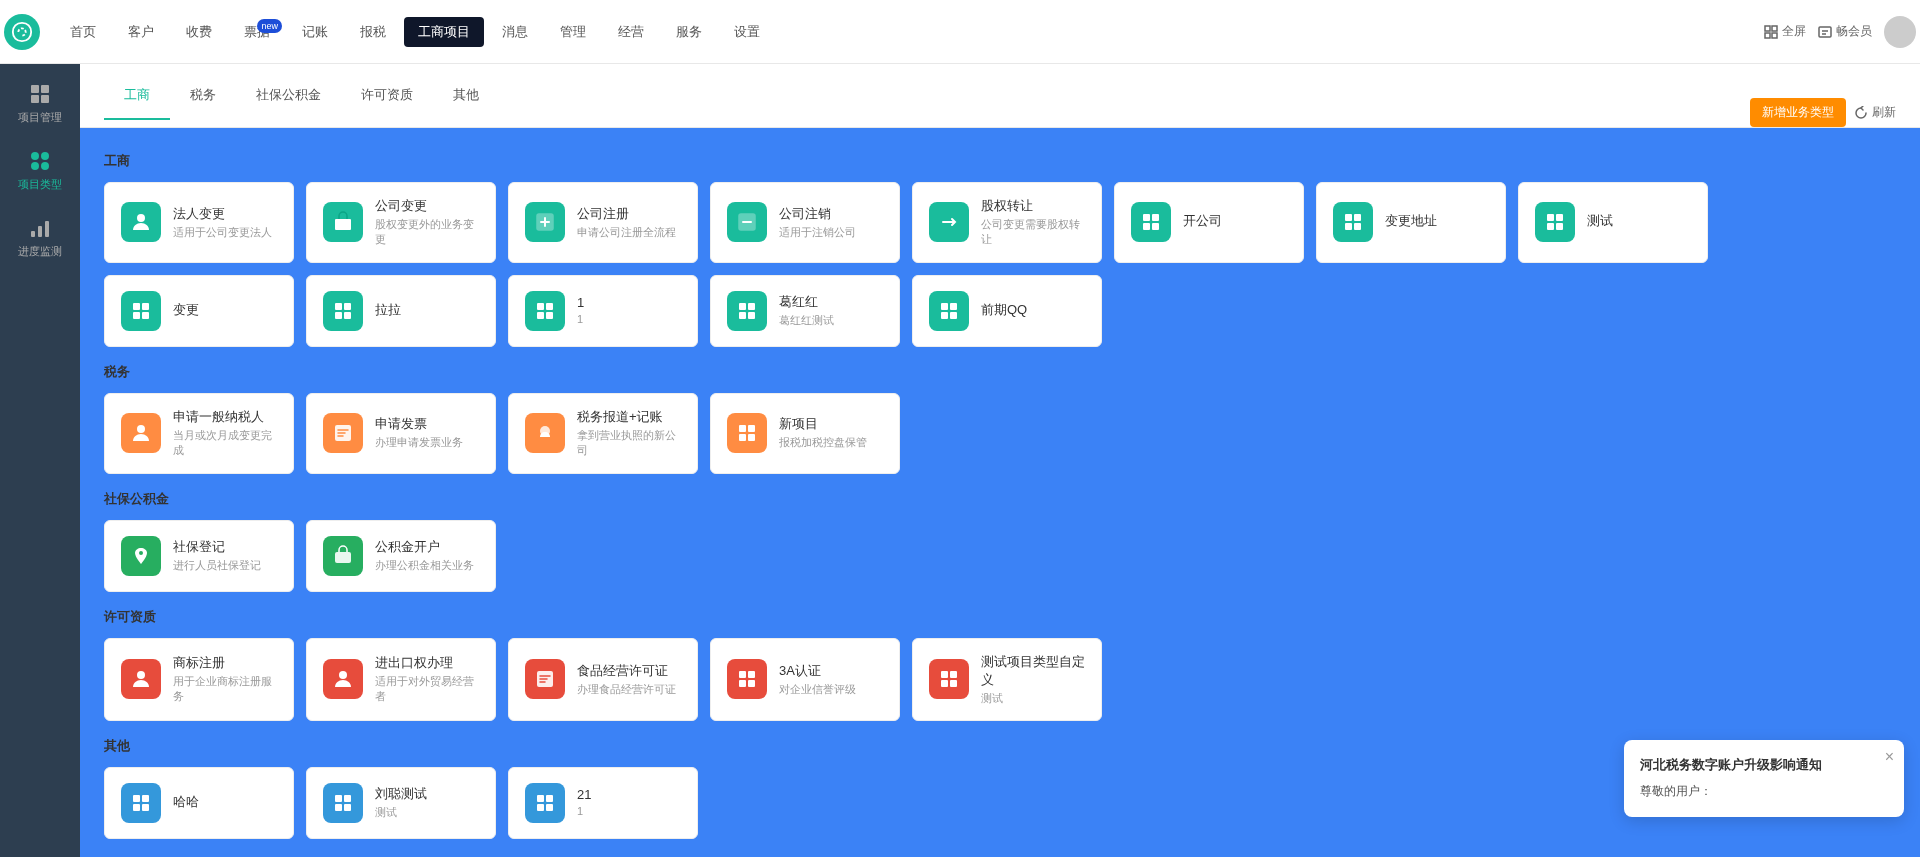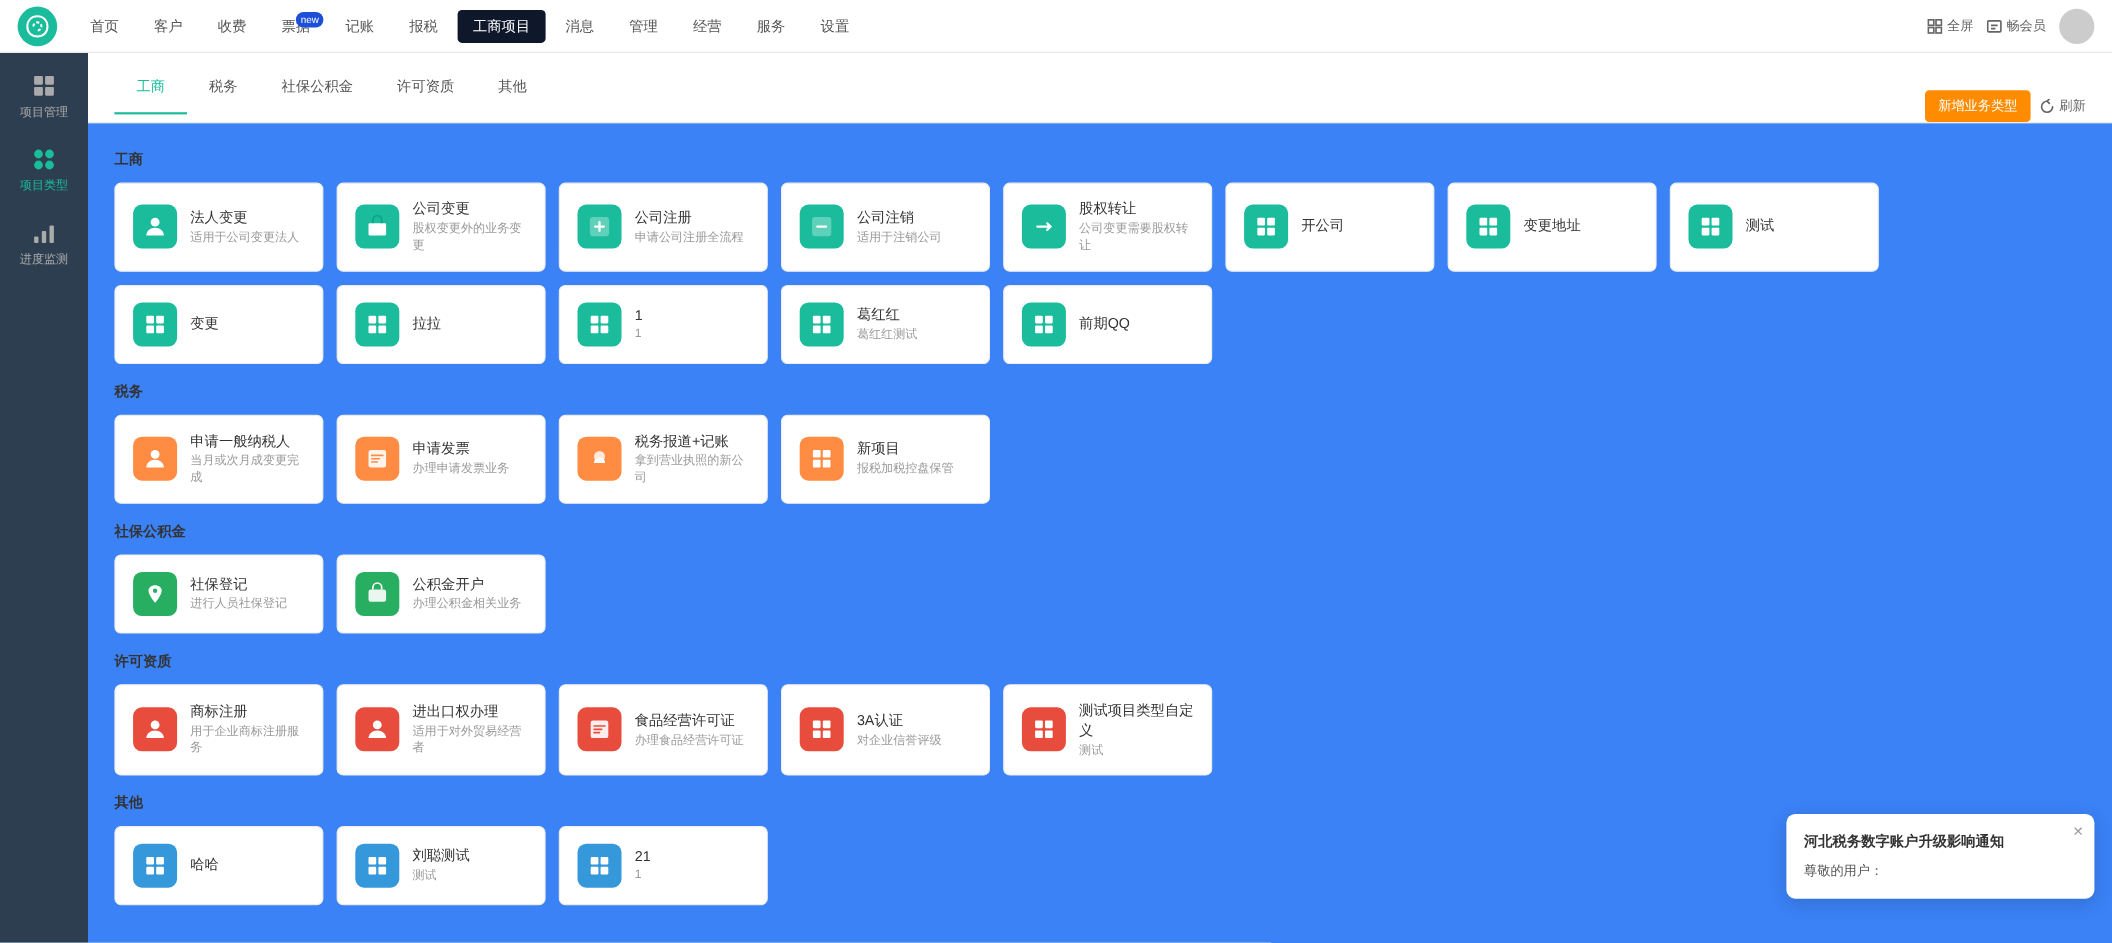--- a/index.html
+++ b/index.html
@@ -1,21 +1,21 @@
 <!DOCTYPE html>
 <html><head>
   <meta charset="utf-8">
   <style>
     * { margin: 0; padding: 0; box-sizing: border-box; }
     body { font-family: 'Microsoft YaHei', Arial, sans-serif; background: #f5f5f5; font-size: 13px; color: #333; }
 
     
     .top-nav {
-      display: flex; align-items: center; background: #fff; height: 48px;
-      padding: 0 16px; border-bottom: 1px solid #e8e8e8; position: relative; z-index: 100;
+      display: flex; align-items: center; background: #fff; height: 64px;
+      padding: 0 4px; border-bottom: 1px solid #e8e8e8; position: relative; z-index: 100;
     }
     .logo { width: 36px; height: 36px; background: #1abc9c; border-radius: 50%; display: flex; align-items: center; justify-content: center; margin-right: 16px; }
     .logo svg { width: 22px; height: 22px; }
     .nav-items { display: flex; align-items: center; flex: 1; gap: 4px; }
     .nav-item {
       padding: 6px 14px; cursor: pointer; color: #555; font-size: 13px;
       border-radius: 4px; position: relative; white-space: nowrap;
     }
     .nav-item.active { background: #0f172a; color: #fff; border-radius: 4px; }
     .nav-badge {

